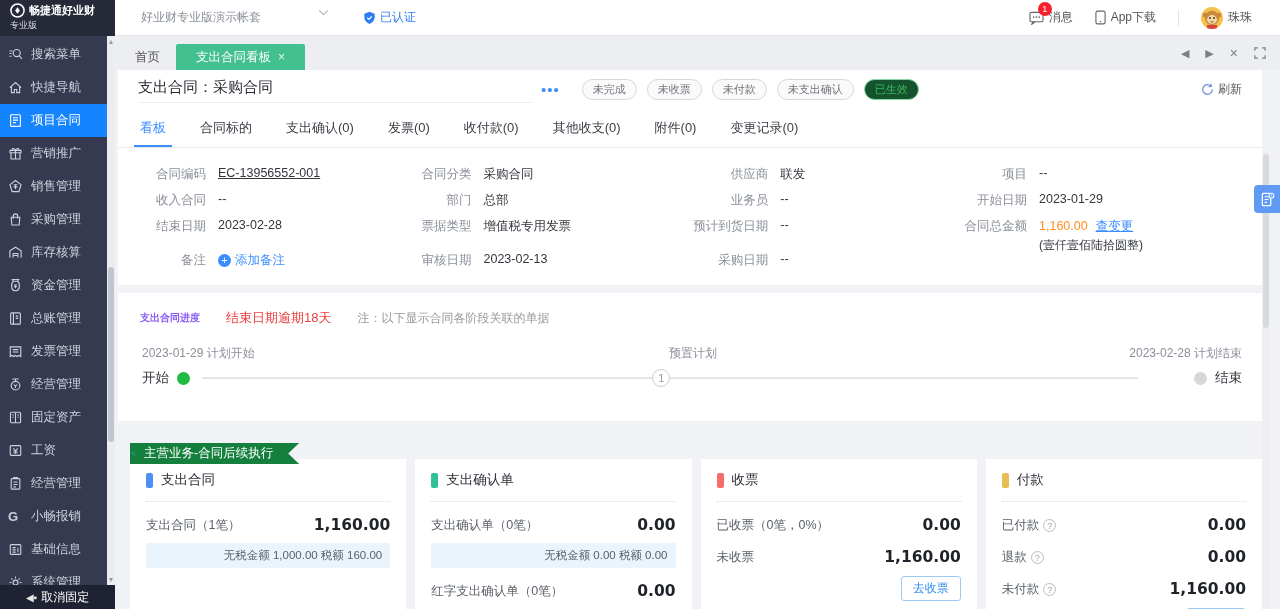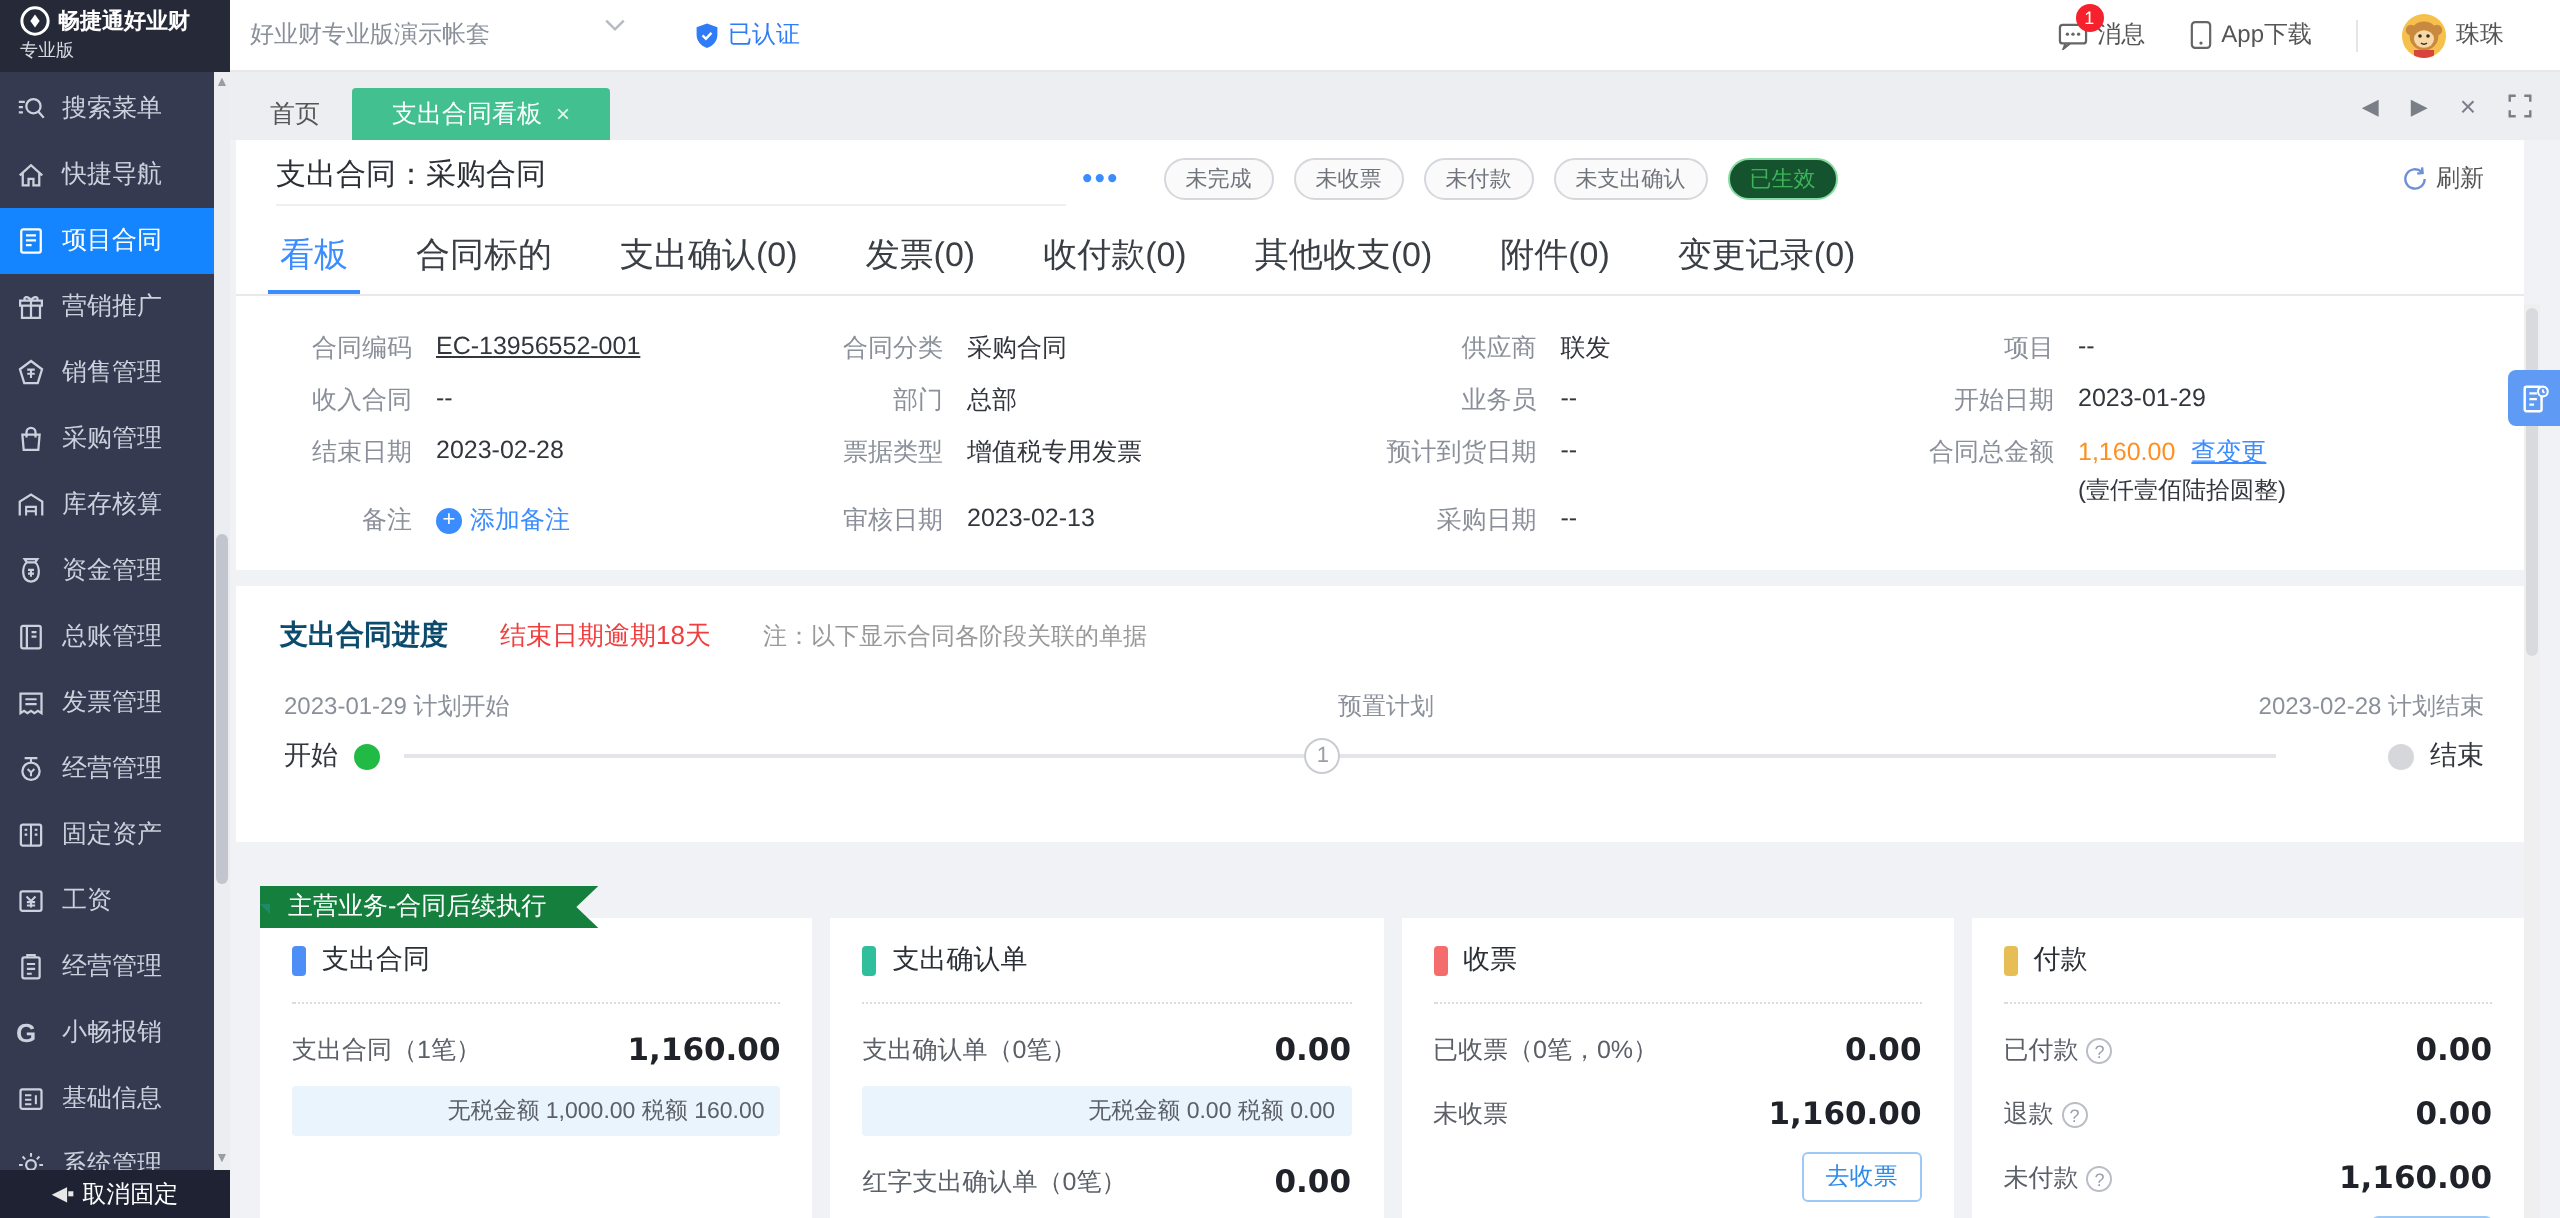--- a/index.html
+++ b/index.html
@@ -5,21 +5,21 @@
   * { margin:0; padding:0; box-sizing:border-box; }
   html,body { width:1280px; height:609px; overflow:hidden; }
   body { font-family:"Liberation Sans","DejaVu Sans",sans-serif; font-size:13px; color:#333; background:#f0f2f5; position:relative; }
 
   
   .topbar { position:absolute; top:0; left:0; right:0; height:36px; background:#fff; border-bottom:1px solid #e8e8e8; z-index:30; display:flex; align-items:center; }
   .logo-block { width:115px; height:36px; background:#262938; color:#fff; padding:3px 8px 2px 10px; cursor:pointer; flex:none; }
   .logo-row { display:flex; align-items:center; gap:4px; font-size:11px; font-weight:bold; white-space:nowrap; }
   .logo-mark { width:15px; height:15px; flex:none; display:inline-flex; }
   .logo-sub { font-size:9px; color:#d8dae2; margin-top:1px; }
-  .account { display:flex; align-items:flex-start; gap:24px; color:#8a8f99; font-size:12px; margin-left:4px; width:200px; justify-content:space-between; padding:4px 6px; cursor:pointer; }
+  .account { display:flex; align-items:flex-start; gap:24px; color:#8a8f99; font-size:12px; margin-left:20px; width:200px; justify-content:space-between; padding:4px 6px; cursor:pointer; }
   .chev { color:#b6bac2; display:inline-flex; }
   .verified { display:flex; align-items:center; gap:4px; color:#2f7cf6; font-size:12px; margin-left:28px; cursor:pointer; }
   .topbar-right { margin-left:auto; display:flex; align-items:center; gap:22px; padding-right:28px; color:#555; font-size:12px; }
   .top-item { display:flex; align-items:center; gap:5px; cursor:pointer; position:relative; }
   .msg-badge { position:absolute; top:-7px; left:9px; min-width:14px; height:14px; border-radius:8px; background:#f5222d; color:#fff; font-size:9px; line-height:14px; text-align:center; padding:0 3px; }
   .tb-divider { width:1px; height:16px; background:#e3e5e8; }
   .avatar { width:22px; height:22px; border-radius:50%; background:#f8d477; display:inline-flex; overflow:hidden; flex:none; }
 
   
   .sidebar { position:absolute; top:36px; left:0; bottom:0; width:115px; background:#353a50; z-index:20; }
@@ -49,21 +49,21 @@
   .head-row { background:#fff; height:38px; display:flex; align-items:center; padding:0 20px; }
   .page-title { font-size:15px; color:#2b2f36; font-weight:500; border-bottom:1px solid #efefef; padding:3px 260px 5px 0; }
   .more-dots { color:#3b8cff; font-size:15px; letter-spacing:1px; margin:0 22px 0 8px; cursor:pointer; }
   .pills { display:flex; gap:10px; align-items:center; }
   .pill { border:1px solid #d4d7dc; border-radius:11px; color:#70747c; font-size:11px; padding:2px 10px; background:#fafafa; }
   .pill.green { border-color:#86dba2; color:#3cb35a; background:#14532d; }
   .refresh { margin-left:auto; display:flex; align-items:center; gap:4px; color:#555; font-size:12px; cursor:pointer; }
 
   
   .detail-tabs { background:#fff; border-bottom:1px solid #e9e9e9; display:flex; gap:34px; padding:0 22px; height:40px; align-items:center; }
-  .dtab { font-size:17px; color:#3a3e45; cursor:pointer; height:100%; display:flex; align-items:center; position:relative;text-align:center; }
+  .dtab { font-size:13px; color:#3a3e45; cursor:pointer; height:100%; display:flex; align-items:center; position:relative;text-align:center; }
   .dtab.active { color:#3b8cff; }
   .dtab.active::after { content:""; position:absolute; left:-6px; right:-6px; bottom:0; height:2px; background:#3b8cff; }
 
   
   .info-card { background:#fff; padding:14px 20px 16px 6px; margin-bottom:8px; }
   .info-grid { display:grid; grid-template-columns:1.04fr 1fr 1fr 1.12fr; grid-auto-rows:minmax(26px,auto); }
   .cell { display:flex; gap:12px; align-items:flex-start; padding-top:4px; font-size:12.5px; }
   .cell .lab { color:#8a8f99; text-align:right; flex:none; }
   .cell .val { color:#33373d; }
   .c1 .lab { width:82px; } .c2 .lab { width:68px; } .c3 .lab { width:96px; } .c4 .lab { width:86px; }
@@ -71,21 +71,21 @@
   .val-link { color:#33373d; text-decoration:underline; cursor:pointer; }
   .add-note { color:#3b8cff; cursor:pointer; display:inline-flex; gap:4px; align-items:center; }
   .plus-ico { width:13px; height:13px; border-radius:50%; background:#3b8cff; color:#fff; font-size:11px; line-height:13px; text-align:center; flex:none; }
   .amt { color:#ff8f1f; }
   .chg-link { color:#3b8cff; text-decoration:underline; cursor:pointer; margin-left:8px; }
   .amt-words { color:#33373d; font-size:12px; margin-top:2px; }
 
   
   .progress-card { background:#fff; padding:16px 20px 28px 22px; margin-bottom:10px; }
   .prog-head { display:flex; align-items:center; gap:26px; }
-  .prog-title { font-size:14px; font-weight:bold; color:#0c4a6e; }
+  .prog-title { font-size:10px; font-weight:bold; color:#8b5cf6; }
   .overdue { color:#f03e3e; font-size:13px; }
   .prog-note { color:#999; font-size:12px; }
   .timeline { position:relative; height:52px; margin-top:14px; }
   .tl-line { position:absolute; left:62px; right:104px; top:36px; height:2px; background:#e3e5e8; }
   .tl-start-date { position:absolute; left:2px; top:4px; color:#8a8f99; font-size:12px; }
   .tl-start { position:absolute; left:2px; top:28px; font-size:13.5px; color:#33373d; display:flex; align-items:center; gap:8px; }
   .dot-green { width:13px; height:13px; border-radius:50%; background:#21ba45; display:inline-block; }
   .tl-mile { position:absolute; left:46.5%; top:28px; width:18px; height:18px; border:1px solid #c9ccd2; border-radius:50%; background:#fff; color:#9a9ea7; font-size:11px; display:flex; align-items:center; justify-content:center; }
   .tl-mile-label { position:absolute; left:48%; top:4px; color:#8a8f99; font-size:12px; }
   .tl-end-date { position:absolute; right:0; top:4px; color:#8a8f99; font-size:12px; }

